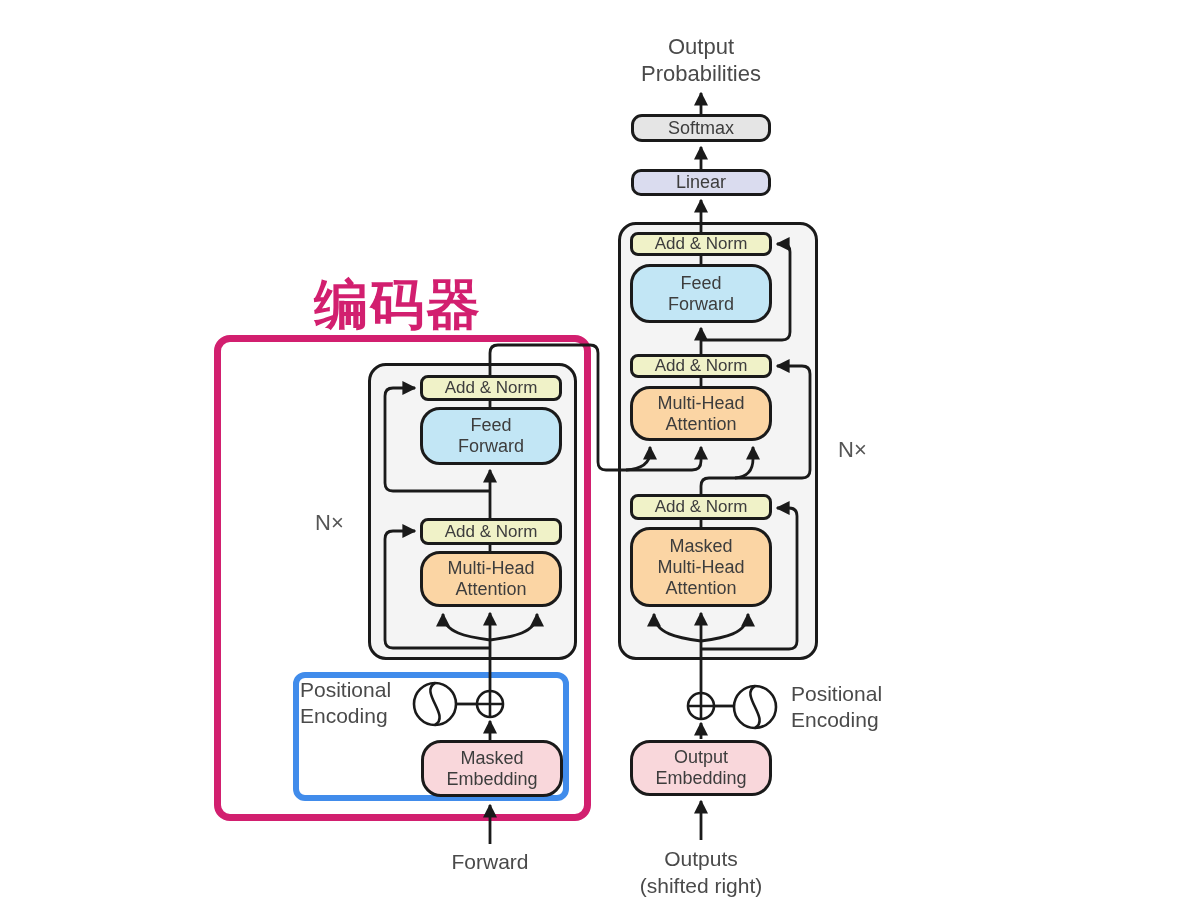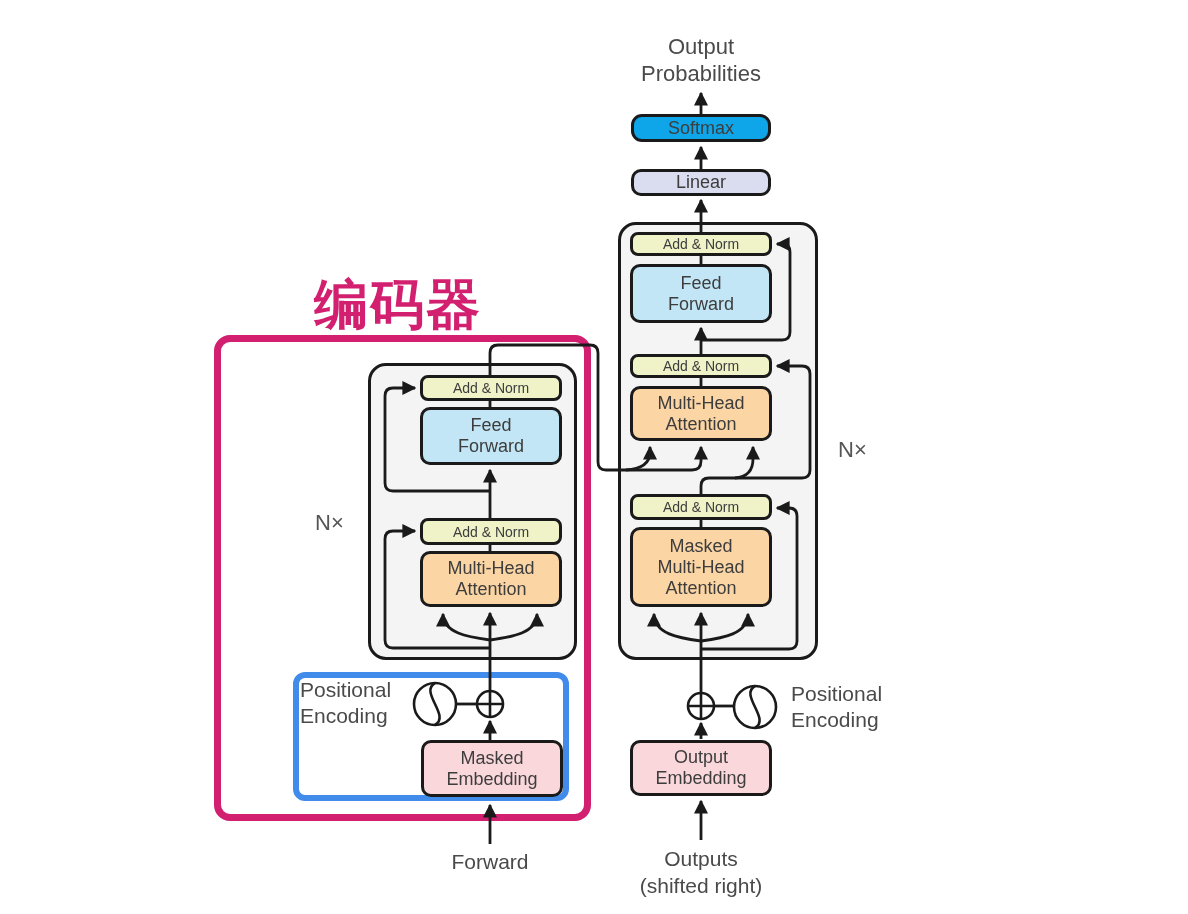--- a/index.html
+++ b/index.html
@@ -9,29 +9,29 @@
   }
   .stage *{box-sizing:border-box;}
   svg.wires{position:absolute;left:0;top:0;z-index:3;pointer-events:none;}
   .container-box{
     position:absolute;background:#f4f4f4;border:3px solid #1a1a1a;border-radius:18px;z-index:1;
   }
   .hl-box{position:absolute;background:transparent;z-index:2;}
   .hl-magenta{border:7px solid #d21f6f;border-radius:16px;}
   .hl-blue{border:6px solid #418ceb;border-radius:12px;}
   .block{
-    position:absolute;z-index:4;border:3px solid #1a1a1a;border-radius:10px;
+    position:absolute;z-index:4;border:3px solid #1a1a1a;border-radius:20px;
     display:flex;flex-direction:column;align-items:center;justify-content:center;
     text-align:center;font-size:18px;line-height:21px;color:#3d3d3d;
   }
-  .block.small{font-size:14px;line-height:18px;border-radius:8px;}
+  .block.small{font-size:17px;line-height:18px;border-radius:8px;}
   .fill-addnorm{background:#f0f2c8;}
   .fill-ff{background:#c2e6f5;}
   .fill-attn{background:#fbd5a4;text-align:right;}
-  .fill-softmax{background:#0ea5e9;border-radius:11px;}
+  .fill-softmax{background:#e5e5e5;border-radius:11px;}
   .fill-linear{background:#dadcef;border-radius:10px;}
   .fill-embed{background:#f9d7db;}
   .txt{position:absolute;z-index:4;color:#4a4a4a;}
   .txt.center{text-align:center;}
   .io-label{font-size:21px;line-height:27px;}
   .pos-label{font-size:21px;line-height:26px;}
   .nx-label{font-size:22px;color:#555;}
   .annotation{
     position:absolute;z-index:5;color:#d21f6f;font-weight:bold;
     font-size:54px;letter-spacing:2px;text-align:center;margin-top:24px;

